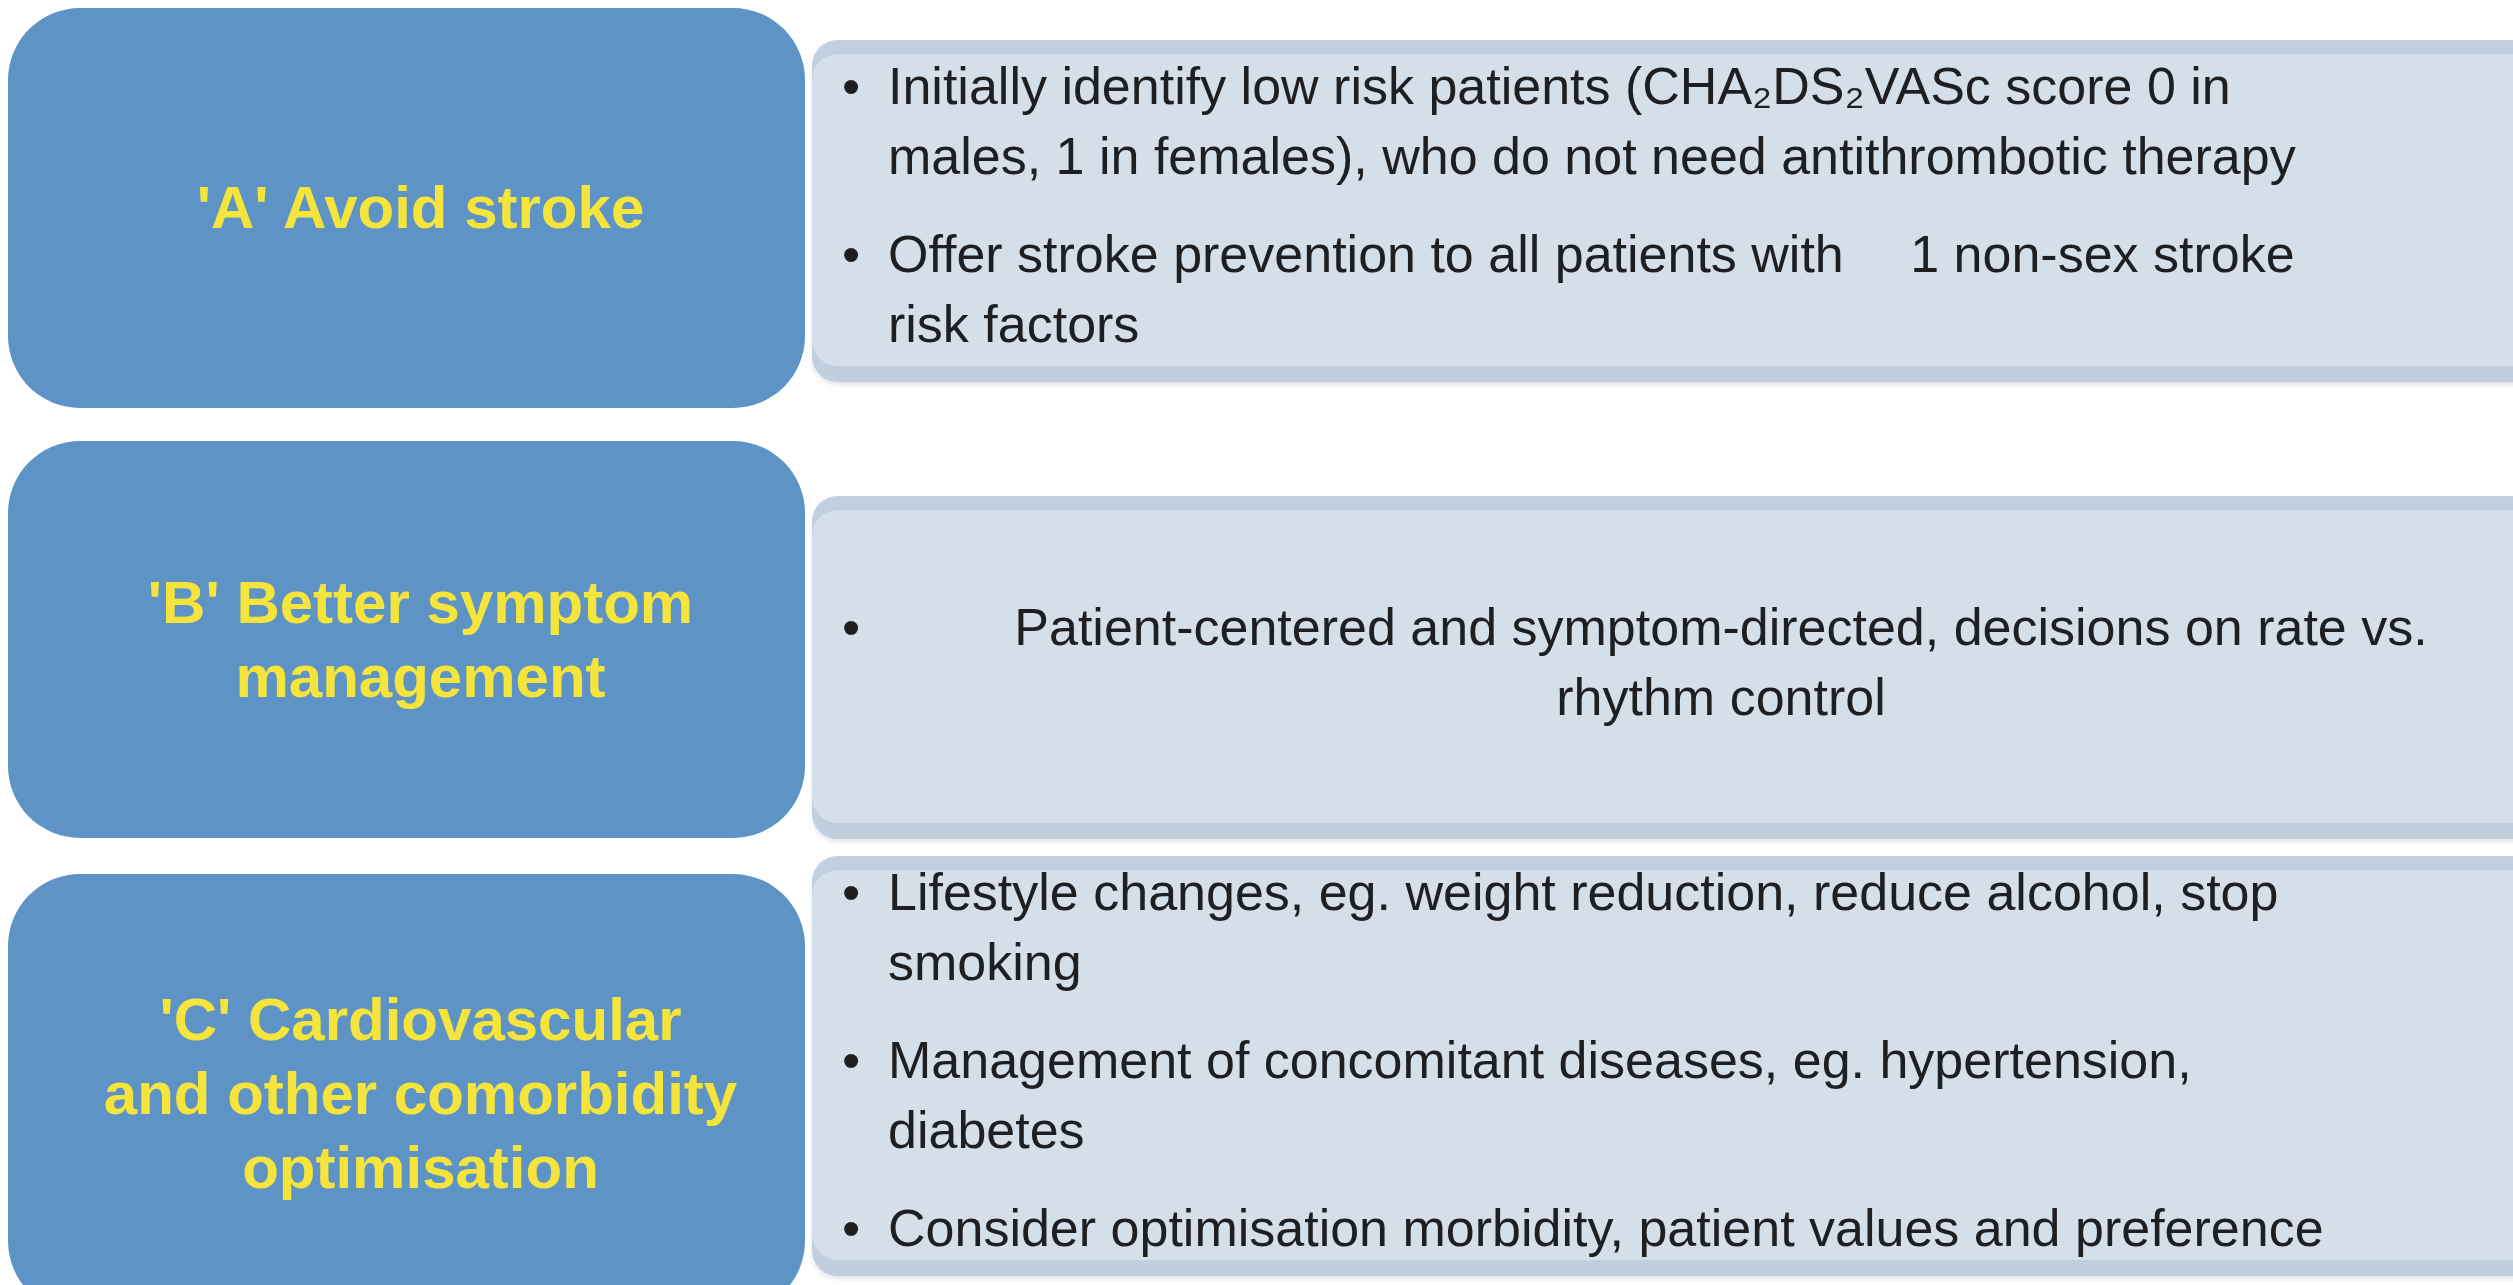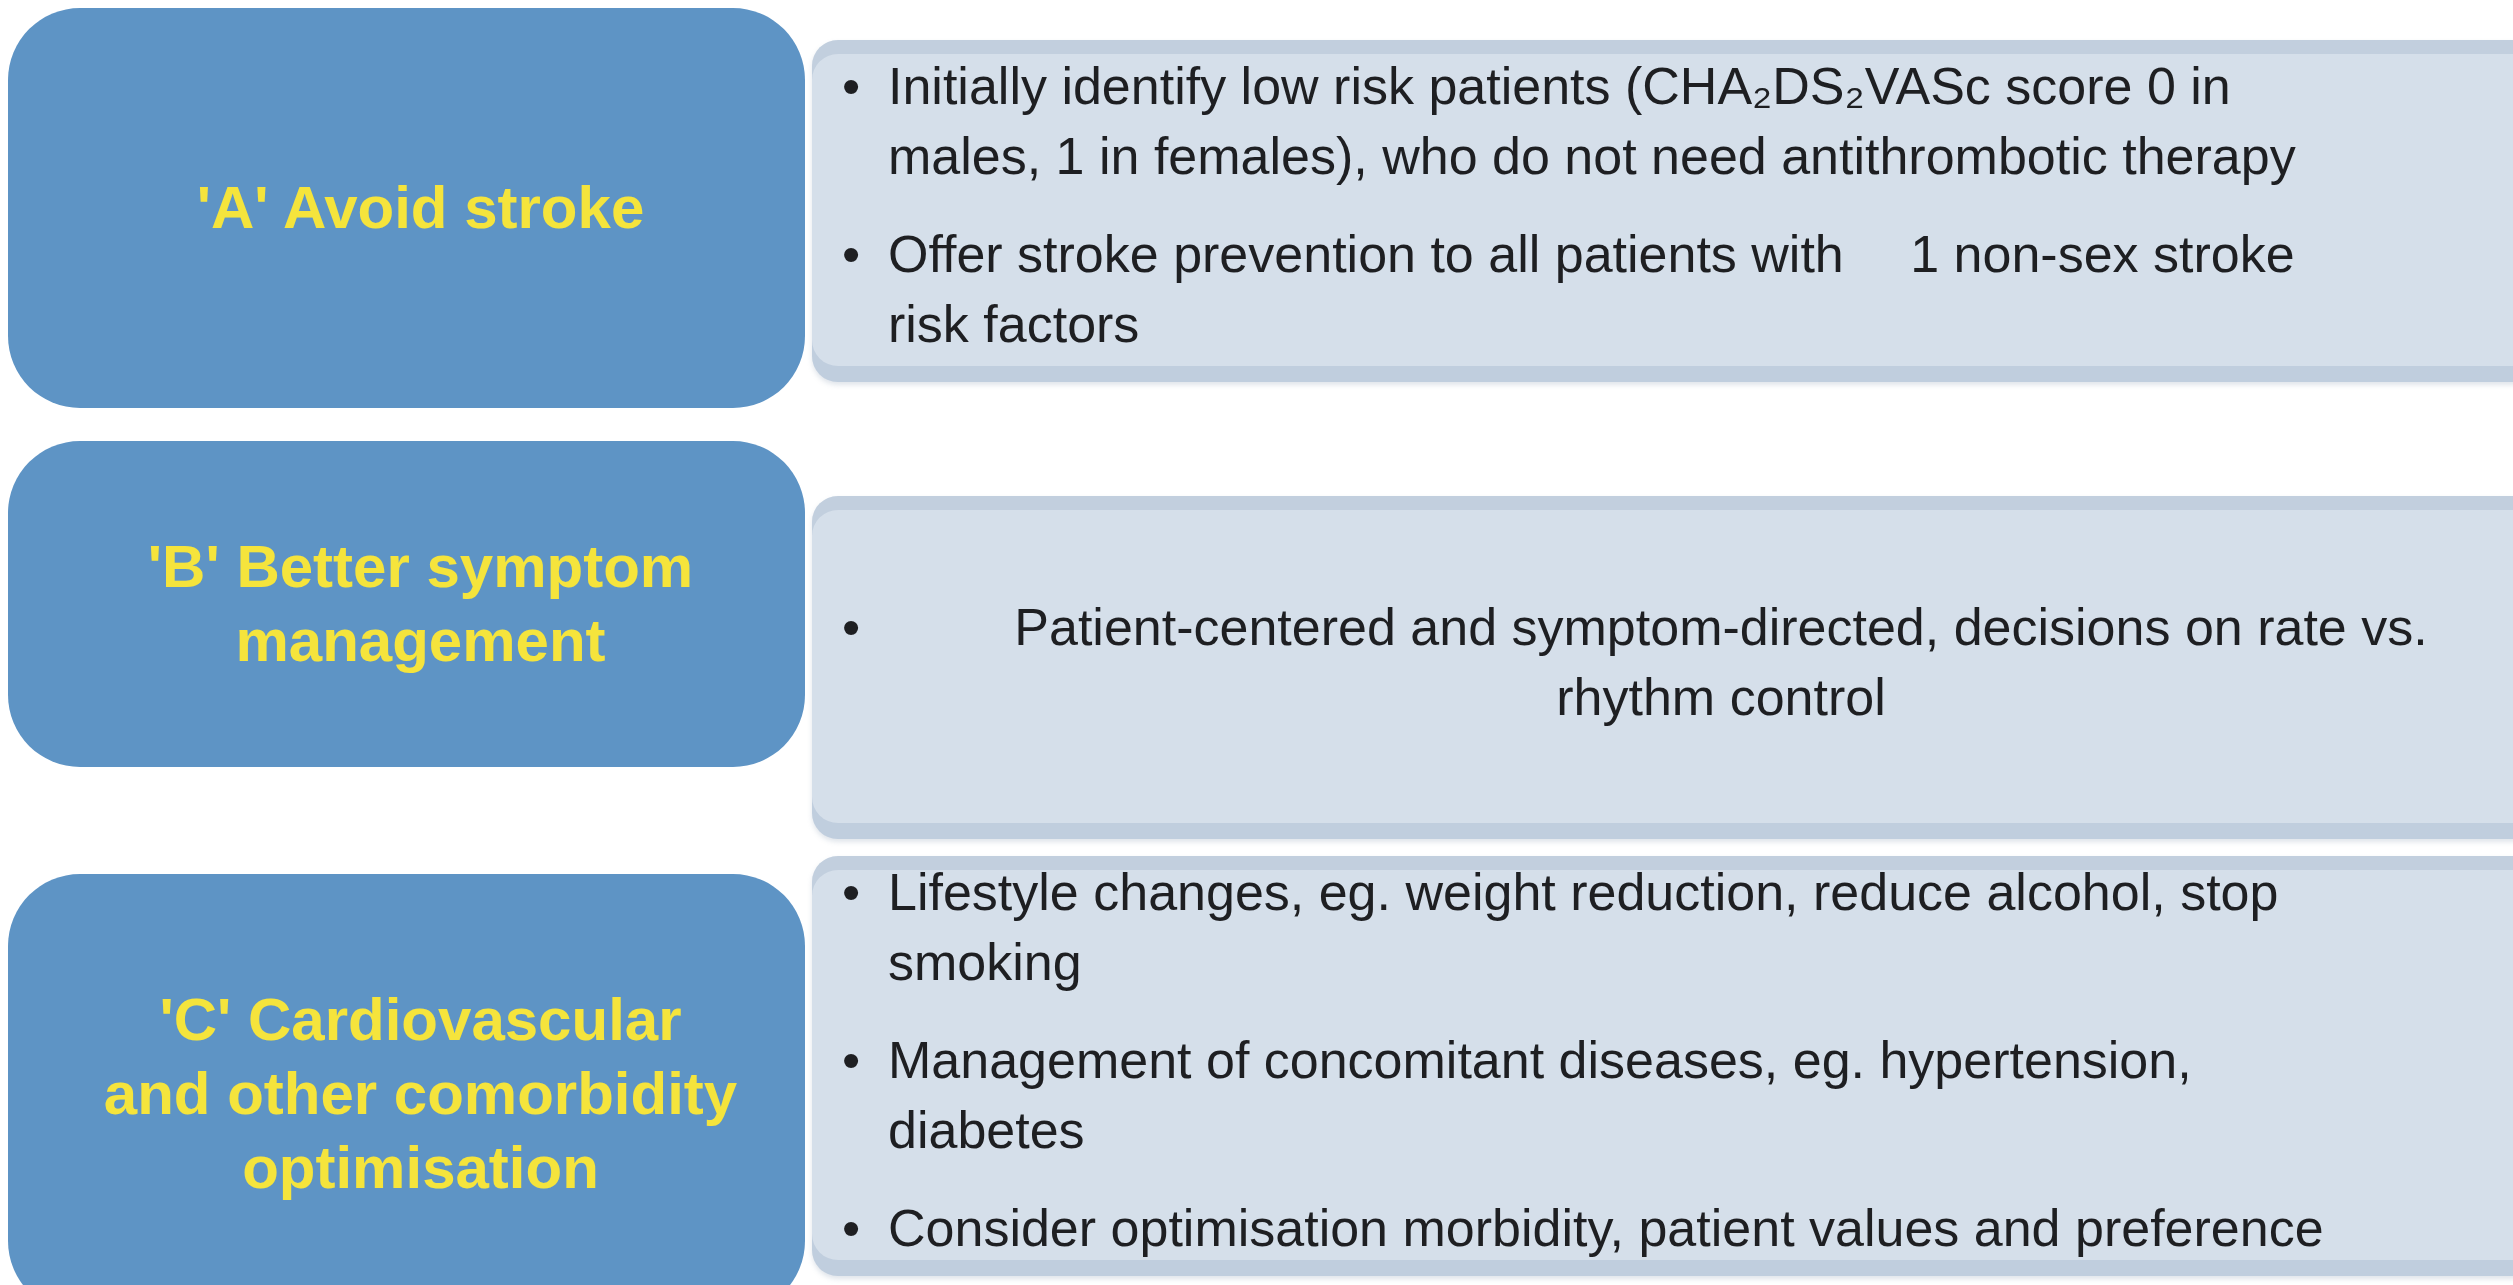--- a/index.html
+++ b/index.html
@@ -20,21 +20,21 @@
     overflow:hidden;
   }
   
   .label-box{
     position:absolute;left:8px;width:797px;
     background:var(--box-blue);
     border-radius:72px;
     display:flex;align-items:center;justify-content:center;padding-left:28px;
   }
   .label-box.row-a{top:8px;height:400px;}
-  .label-box.row-b{top:441px;height:326px;}
+  .label-box.row-b{top:441px;height:397px;}
   .label-box.row-c{top:874px;height:439px;}
   .label-text{
     color:var(--label-yellow);
     font-size:60px;font-weight:700;
     line-height:74px;text-align:center;
     white-space:pre-line;
     letter-spacing:0px;
   }
   
   .panel{

